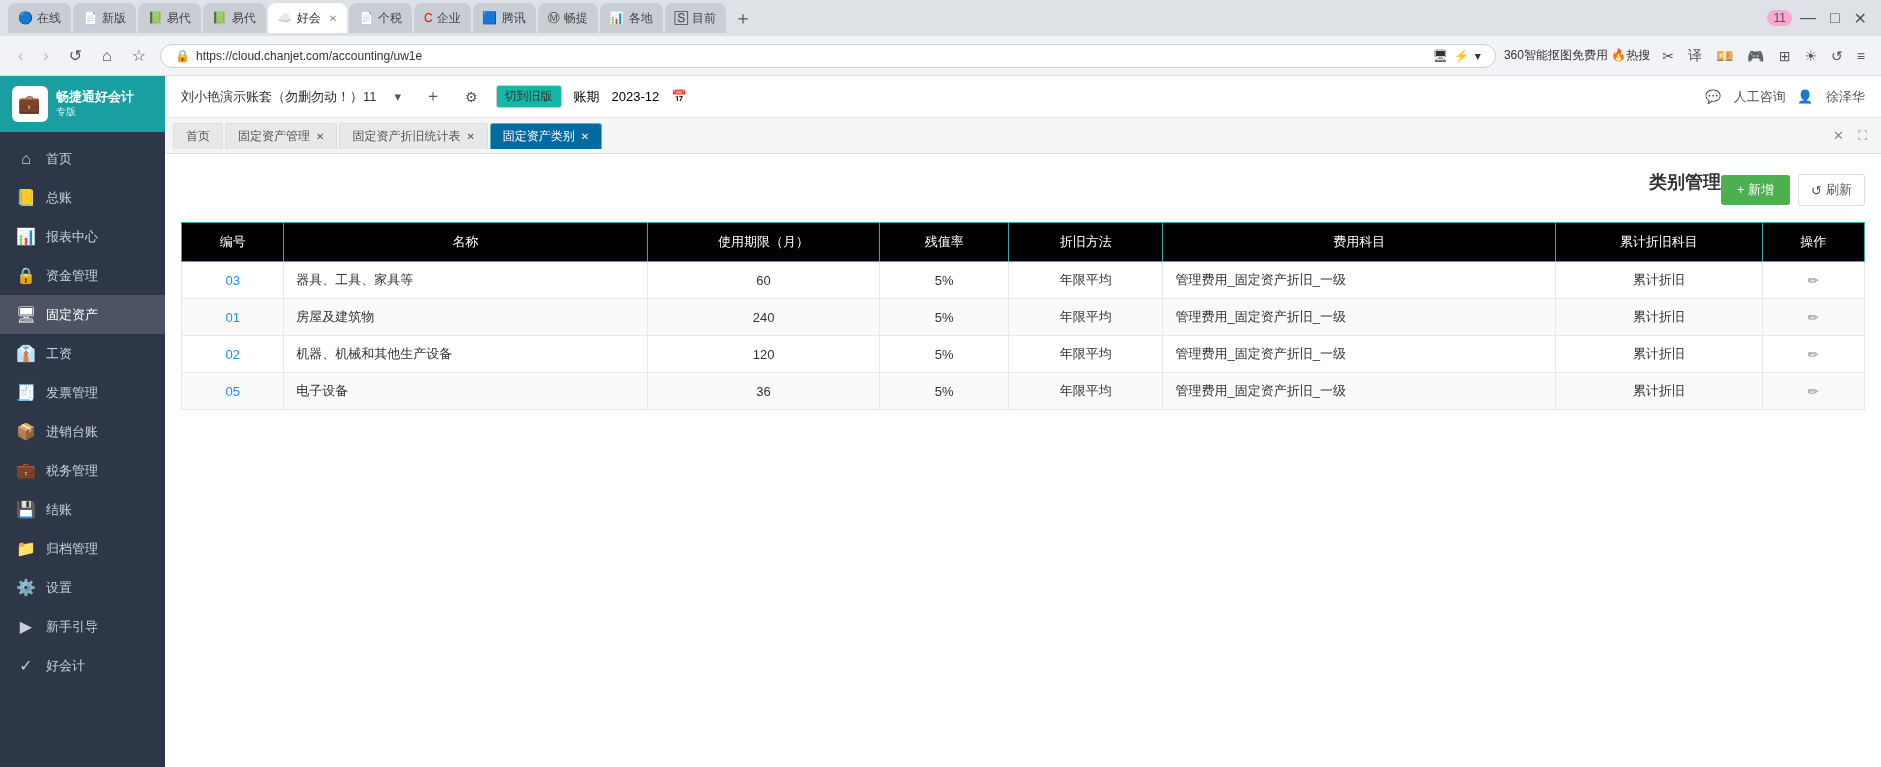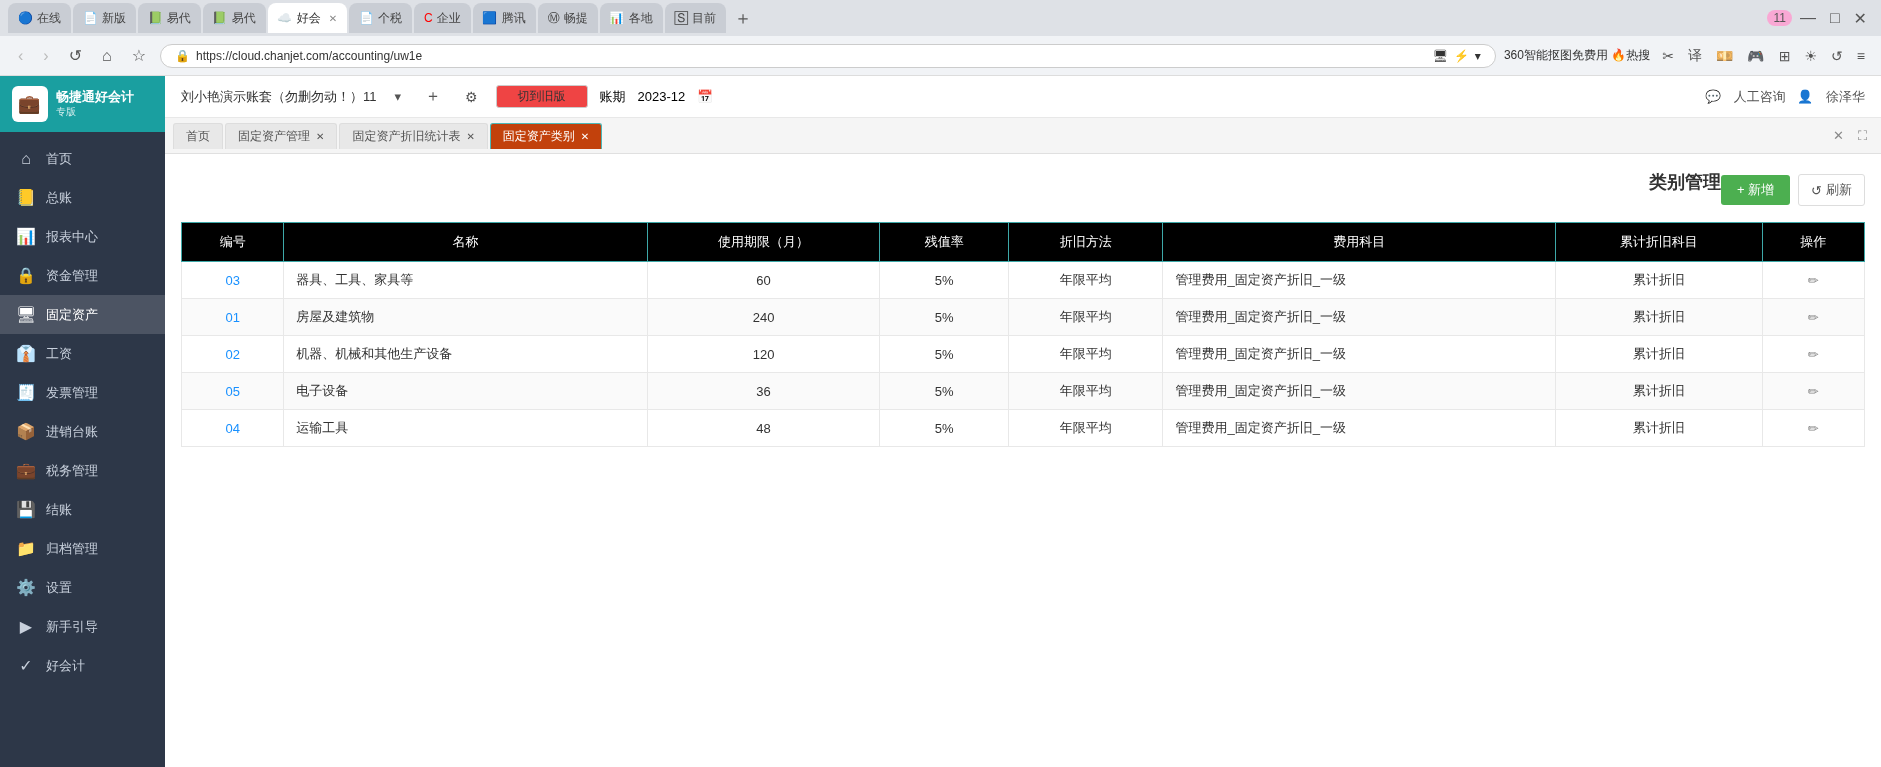--- a/index.html
+++ b/index.html
@@ -30,27 +30,27 @@
     .logo-sub { font-size: 10px; color: rgba(255,255,255,0.8); }
     .sidebar-menu { flex: 1; padding: 8px 0; overflow-y: auto; }
     .menu-item { display: flex; align-items: center; gap: 10px; padding: 10px 16px; color: #c8d0dc; cursor: pointer; font-size: 13px; }
     .menu-item.active { background: rgba(255,255,255,0.15); color: #fff; }
     .menu-item .icon { font-size: 16px; width: 20px; text-align: center; }
 
     
     .header-bar { background: #fff; border-bottom: 1px solid #e8e8e8; padding: 0 16px; height: 42px; display: flex; align-items: center; justify-content: space-between; }
     .header-left { display: flex; align-items: center; gap: 12px; font-size: 13px; justify-content: center; }
     .user-info { color: #333; font-size: 13px; }
-    .switch-btn { border: 1px solid #ccc; border-radius: 3px; padding: 2px 21px; font-size: 12px; cursor: pointer; background: #ef4444; color: #333; }
+    .switch-btn { border: 1px solid #ccc; border-radius: 3px; padding: 2px 8px; font-size: 12px; cursor: pointer; background: #14b8a6; color: #333; }
     .header-right { display: flex; align-items: center; gap: 12px; font-size: 13px; color: #555; }
 
     
     .tab-nav { background: #f5f5f5; border-bottom: 1px solid #e0e0e0; display: flex; align-items: center; padding: 0 8px; height: 36px; gap: 2px; }
     .page-tab { display: flex; align-items: center; gap: 6px; padding: 4px 12px; border-radius: 3px 3px 0 0; font-size: 12px; cursor: pointer; color: #555; background: #e8e8e8; border: 1px solid #ddd; border-bottom: none; }
-    .page-tab.active { background: #c2410c; color: #fff; border-color: #4db8b8; }
+    .page-tab.active { background: #0369a1; color: #fff; border-color: #4db8b8; }
     .page-tab-close { font-size: 10px; cursor: pointer; }
 
     
     .main-content { flex: 1; background: #fff; padding: 16px; overflow-y: auto; }
     .page-title { font-size: 18px; font-weight: bold; color: #333; margin-bottom: 16px; }
     .action-bar { display: flex; justify-content: flex-end; align-items: center; margin-bottom: 12px; margin-left: 44px; }
     .btn-add { background: #4caf50; color: #fff; border: none; border-radius: 3px; padding: 6px 16px; cursor: pointer; font-size: 13px; display: flex; align-items: center; gap: 4px; }
     .btn-refresh { background: #fff; color: #555; border: 1px solid #ddd; border-radius: 3px; padding: 6px 12px; cursor: pointer; font-size: 13px; display: flex; align-items: center; gap: 4px; margin-left: 8px; }
     .action-right { display: flex; align-items: center; }
 
@@ -323,27 +323,17 @@
           <tr class="table-row">
             <td class="code">05</td>
             <td class="left">电子设备</td>
             <td>36</td>
             <td>5%</td>
             <td>年限平均</td>
             <td class="left">管理费用_固定资产折旧_一级</td>
             <td>累计折旧</td>
             <td><span class="edit-icon">✏</span></td>
           </tr>
-          <tr class="table-row">
-            <td class="code">04</td>
-            <td class="left">运输工具</td>
-            <td>48</td>
-            <td>5%</td>
-            <td>年限平均</td>
-            <td class="left">管理费用_固定资产折旧_一级</td>
-            <td>累计折旧</td>
-            <td><span class="edit-icon">✏</span></td>
-          </tr>
         </tbody>
       </table>
     </div>
   </div>
 </div>
 
 </body></html>

